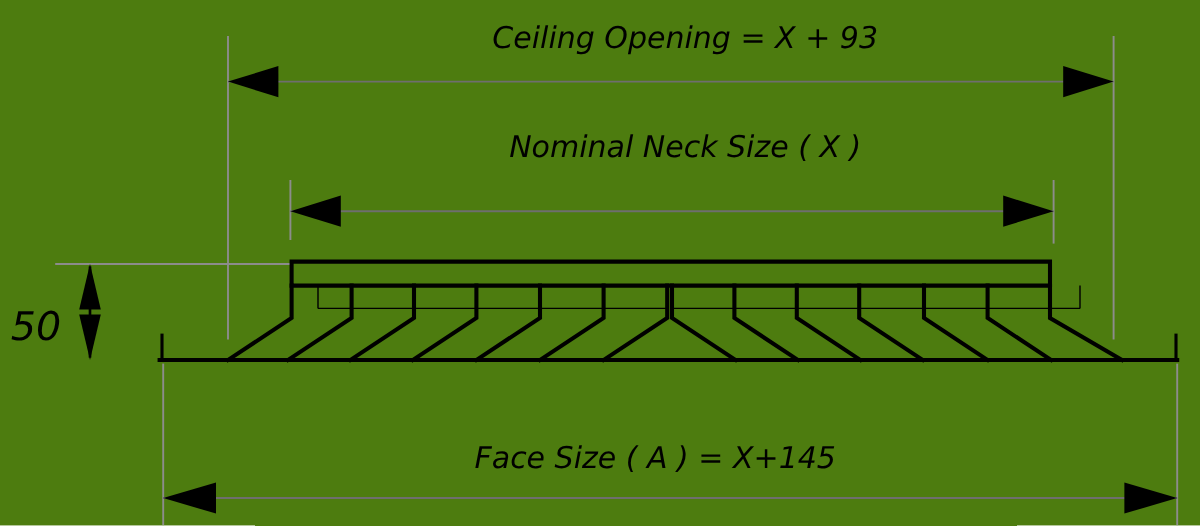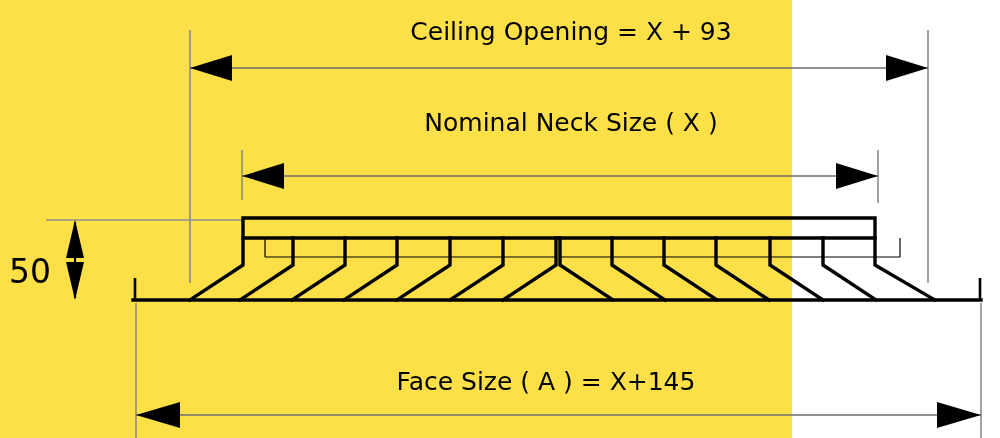--- a/index.html
+++ b/index.html
@@ -9,23 +9,24 @@
     background: #ffffff;
   }
   body {
     width: 1000px;
     height: 438px;
     font-family: "DejaVu Sans", "Liberation Sans", sans-serif;
     overflow: hidden;
   }
   #drawing-root {
     position: relative;
-    width: 792px;
+    width: 1000px;
     height: 438px;
-    background: #fde047;
+    background: #4d7c0f;
+    font-style: italic;
   }
   svg#technical-drawing {
     display: block;
     width: 1000px;
     height: 438px;
   }
   .dim-text {
     font-family: "DejaVu Sans", "Liberation Sans", sans-serif;
     font-size: 25px;
     fill: #000000;

